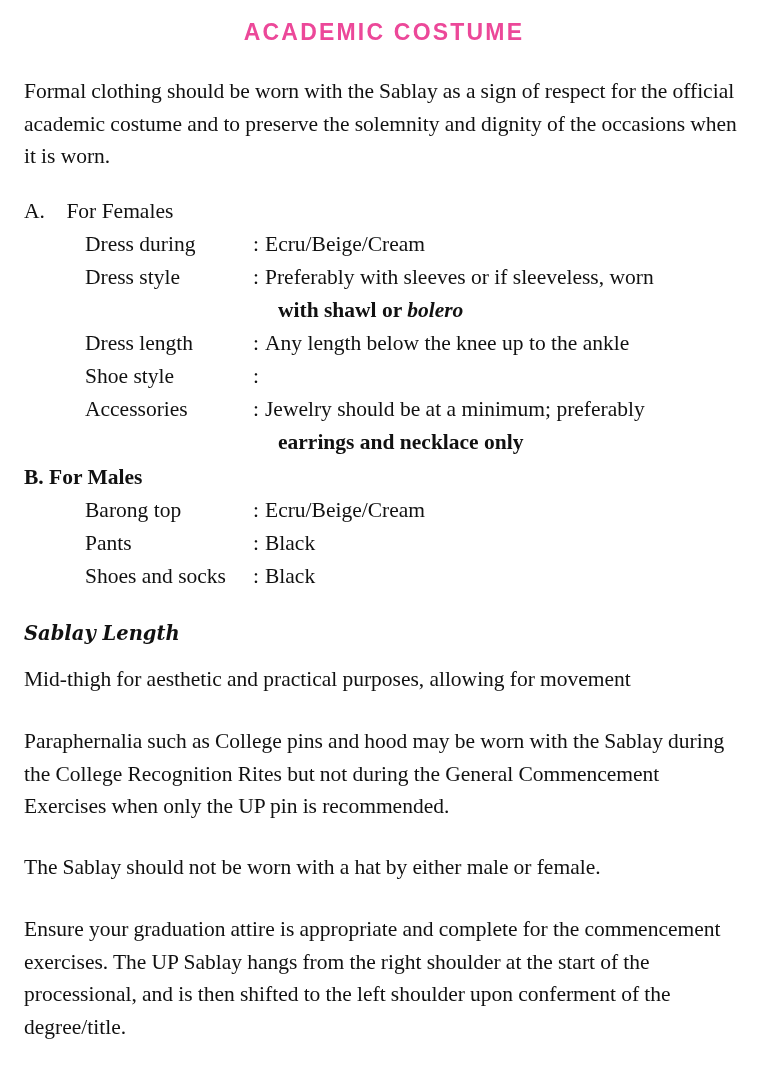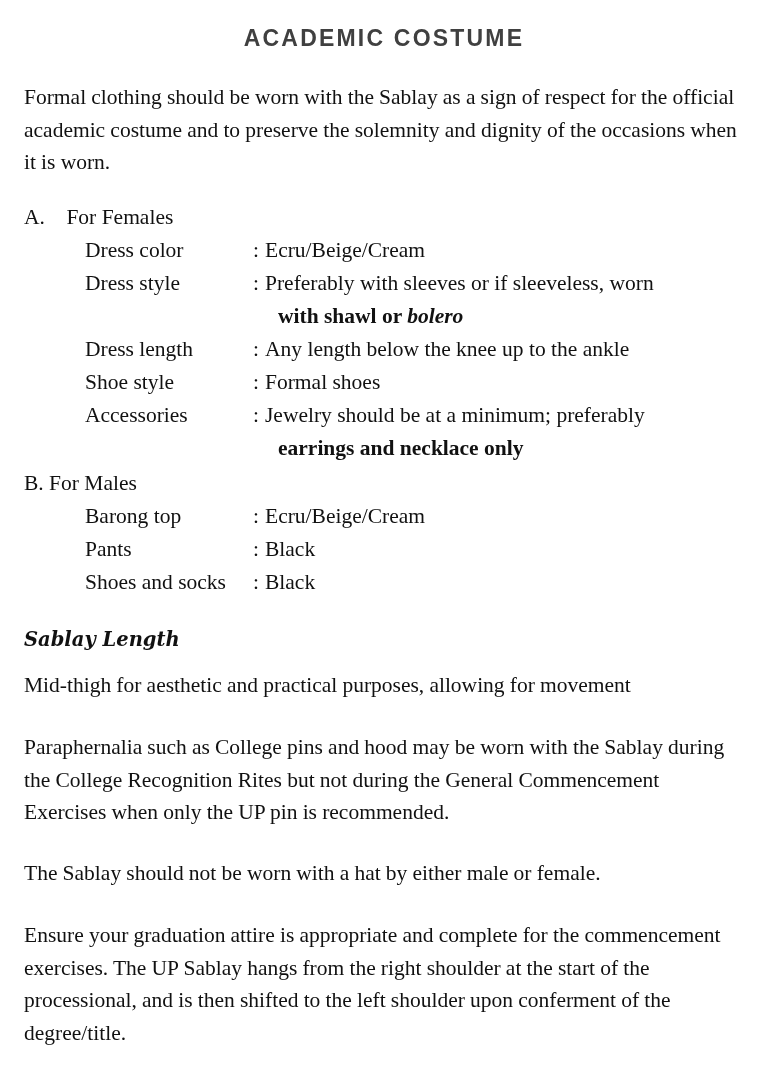--- a/index.html
+++ b/index.html
@@ -19,28 +19,28 @@
   .page {
     position: relative;
     width: 768px;
     height: 1068px;
     box-sizing: border-box;
     padding: 0 24px;
   }
 
   
   .doc-title {
-    margin: 9px;
+    margin: 3px;
     padding-top: 14px;
     text-align: center;
     font-family: "Liberation Sans", "DejaVu Sans", sans-serif;
     font-size: 23px;
     font-weight: 600;
     letter-spacing: 2.2px;
-    color: #404040;
+    color: #ec4899;
     line-height: 30px;
     text-transform: uppercase;
   }
 
   
   .para {
     font-size: 21.5px;
     line-height: 32.5px;
     margin: 0;
     text-align: left;
@@ -52,21 +52,21 @@
 
   
   .list-block { margin-top: 22px; }
 
   .group-head {
     font-size: 21.5px;
     line-height: 33px;
     white-space: pre;
   }
   .group-head.a { padding-left: 0px; }
-  .group-head.b { padding-left: 0px; margin-top: 2px; }
+  .group-head.b { padding-left: 0px; margin-top: 2px; font-weight: bold; }
 
   .dl-row {
     display: flex;
     font-size: 21.5px;
     line-height: 33px;
     padding-left: 61px;
   }
   .dl-term {
     width: 168px;
     flex: 0 0 168px;
@@ -113,42 +113,41 @@
 
   <h1 class="doc-title">ACADEMIC COSTUME</h1>
 
   <p class="para intro"><span>Formal clothing should be worn with the </span><span class="it">Sablay</span><span> as a sign of respect for the official academic costume and to preserve the solemnity and dignity of the occasions when it is worn.</span></p>
 
   <div class="list-block">
 
     <div class="group-head a">A. For Females</div>
 
     <div class="dl-row">
-      <span class="dl-term">Dress color</span>
+      <span class="dl-term">Dress during</span>
       <span class="dl-sep">:</span>
       <span class="dl-val">Ecru/Beige/Cream</span>
     </div>
 
     <div class="dl-row">
       <span class="dl-term">Dress style</span>
       <span class="dl-sep">:</span>
       <span class="dl-val">Preferably with sleeves or if sleeveless, worn</span>
     </div>
     <div class="dl-cont"><span>with shawl or </span><span class="it">bolero</span></div>
 
     <div class="dl-row">
       <span class="dl-term">Dress length</span>
       <span class="dl-sep">:</span>
       <span class="dl-val">Any length below the knee up to the ankle</span>
     </div>
 
     <div class="dl-row">
       <span class="dl-term">Shoe style</span>
       <span class="dl-sep">:</span>
-      <span class="dl-val">Formal shoes</span>
     </div>
 
     <div class="dl-row">
       <span class="dl-term">Accessories</span>
       <span class="dl-sep">:</span>
       <span class="dl-val">Jewelry should be at a minimum; preferably</span>
     </div>
     <div class="dl-cont">earrings and necklace only</div>
 
     <div class="group-head b">B. For Males</div>

